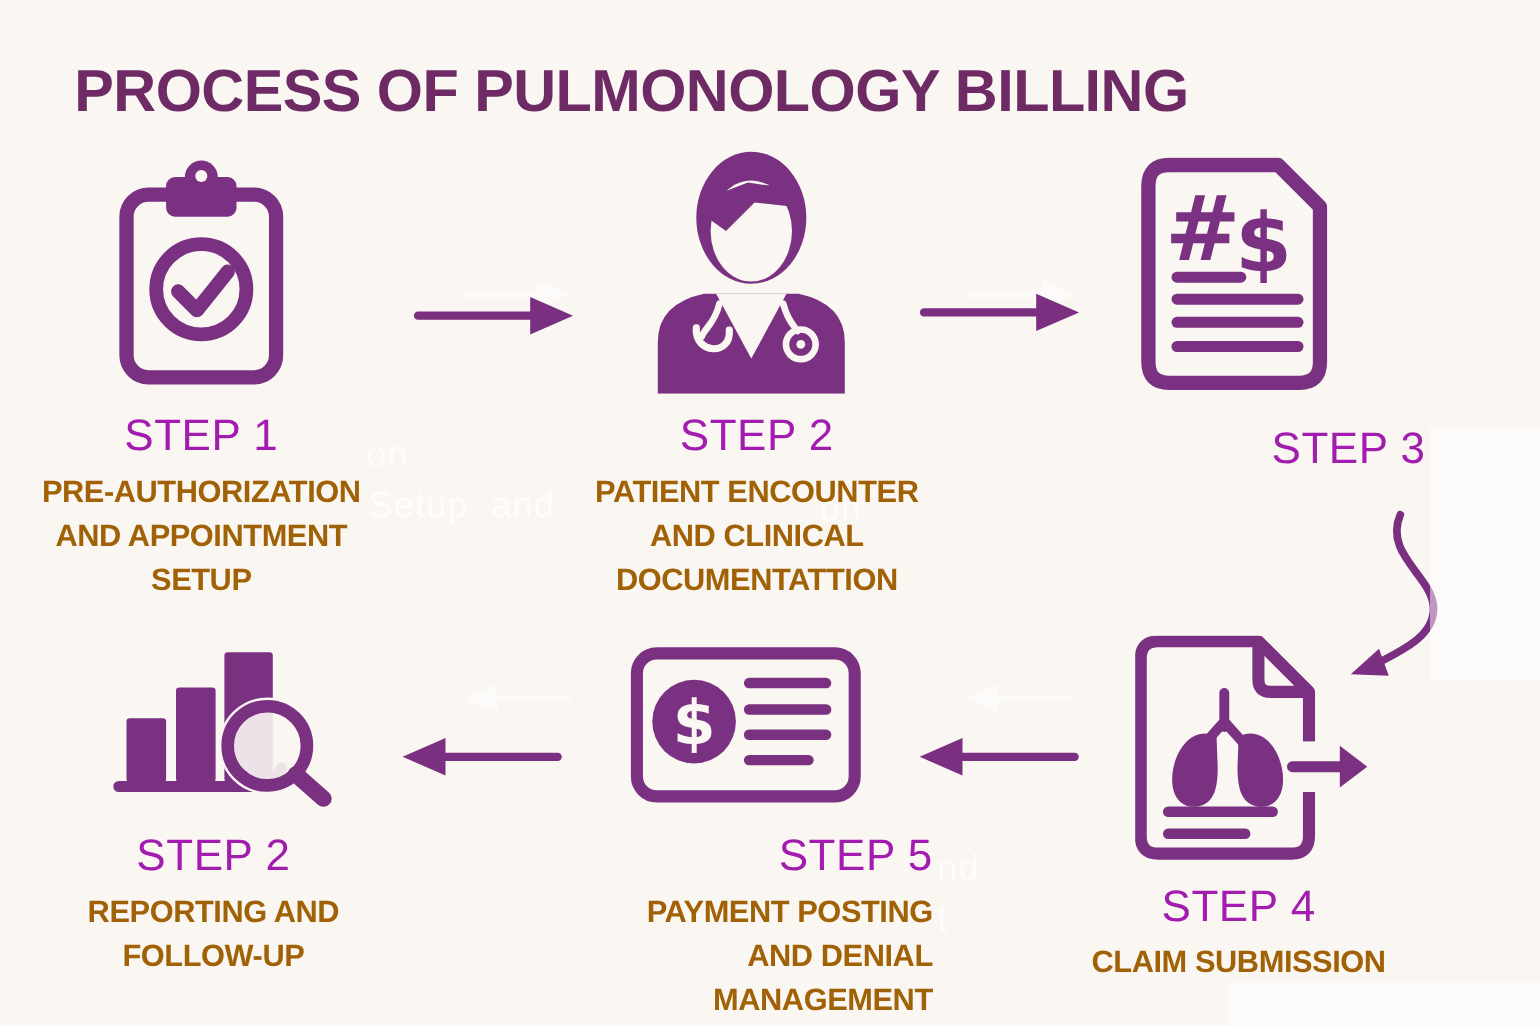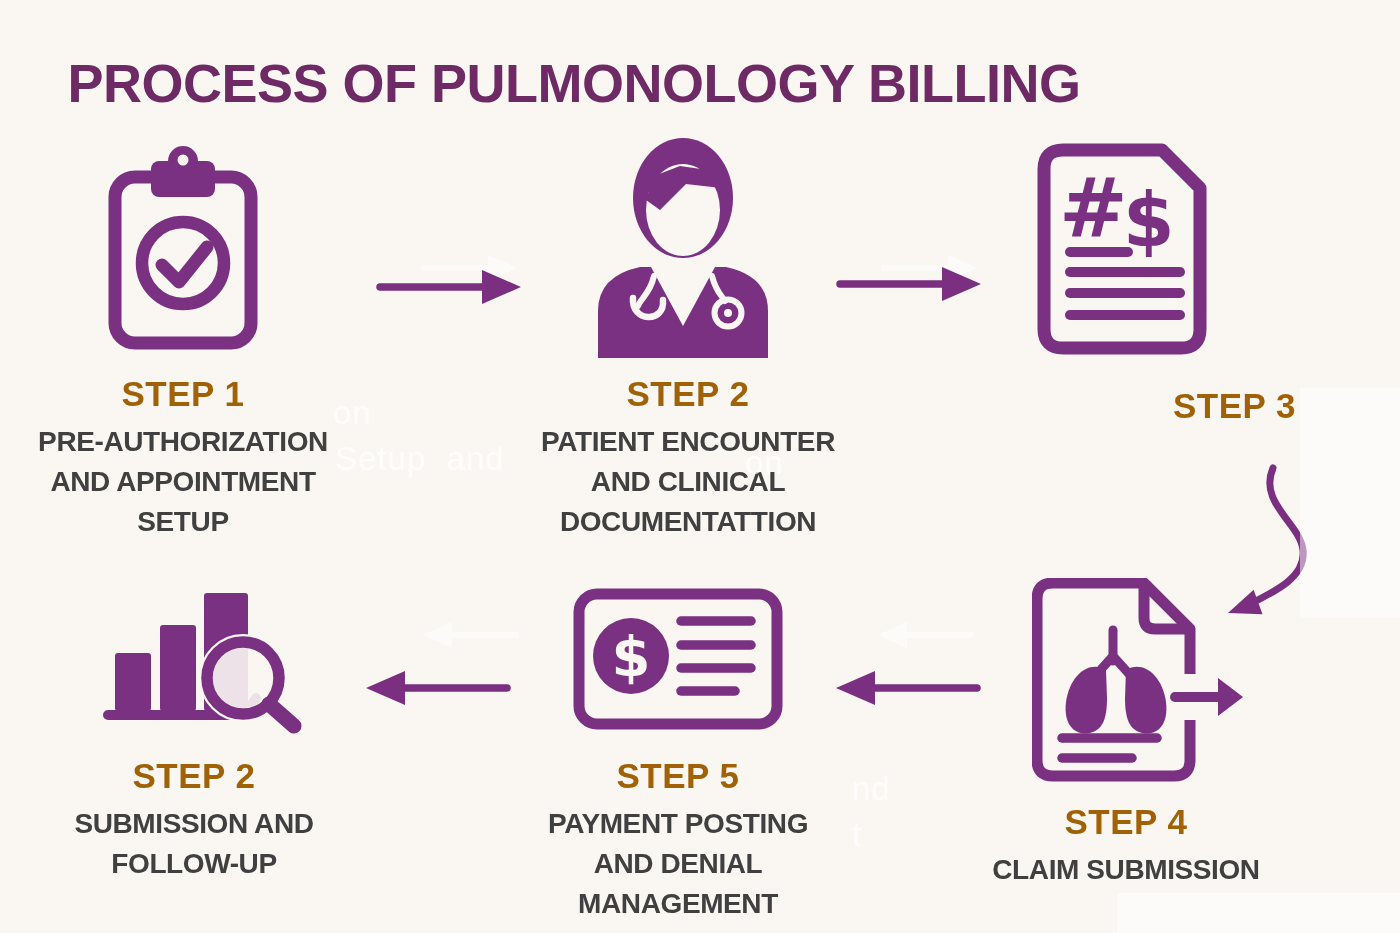--- a/index.html
+++ b/index.html
@@ -18,41 +18,41 @@
     font-size: 54px;
     font-weight: bold;
     letter-spacing: -0.5px;
     color: #6d2a64;
   }
   .step-text {
     position: absolute;
     text-align: center;
   }
   .step-heading {
-    font-size: 35px;
-    font-weight: bold;
-    color: #a16207;
+    font-size: 40px;
+    font-weight: normal;
+    color: #a21caf;
     letter-spacing: 0.5px;
   }
   .step-desc {
     margin-top: 8px;
     font-size: 28px;
     font-weight: bold;
     line-height: 1.43;
     letter-spacing: -0.4px;
-    color: #404040;
+    color: #a16207;
     white-space: pre-line;
   }
   .icon-svg, .arrow-svg { position: absolute; }
   
   .s1-text { left: 13px;  top: 374px; width: 340px; }
   .s2-text { left: 518px; top: 374px; width: 340px; }
   .s3-text { left: 956px; top: 386px; width: 340px; text-align: right; }
   .s4-text { left: 946px; top: 802px; width: 360px; }
-  .s5-text { left: 508px; top: 756px; width: 340px; }
+  .s5-text { left: 508px; top: 756px; width: 340px; text-align: right; }
   .s6-text { left: 24px;  top: 756px; width: 340px; }
   
   .s1-icon { left: 108px;  top: 145px; }
   .s2-icon { left: 588px;  top: 136px; }
   .s3-icon { left: 1037px; top: 143px; }
   .s4-icon { left: 1032px; top: 578px; }
   .s5-icon { left: 573px;  top: 588px; }
   .s6-icon { left: 98px;   top: 586px; }
   
   .a12 { left: 375px; top: 265px; }
@@ -226,21 +226,21 @@
 
 <div class="step-text s5-text">
   <div class="step-heading">STEP 5</div>
   <div class="step-desc">PAYMENT POSTING
 AND DENIAL
 MANAGEMENT</div>
 </div>
 
 <div class="step-text s6-text">
   <div class="step-heading">STEP 2</div>
-  <div class="step-desc">SUBMISSION AND
+  <div class="step-desc">REPORTING AND
 FOLLOW-UP</div>
 </div>
 
 <div class="ghost-text gt1">on</div>
 <div class="ghost-text gt2">Setup  and</div>
 <div class="ghost-text gt3">on</div>
 <div class="ghost-text gt4">nd</div>
 <div class="ghost-text gt5">t</div>
 <div class="patch patch-right"></div>
 <div class="patch patch-bottom"></div>

